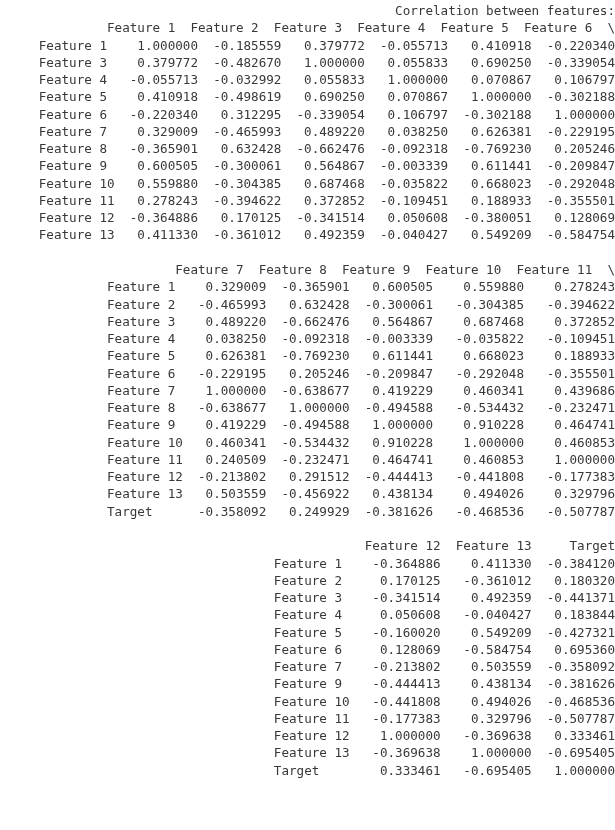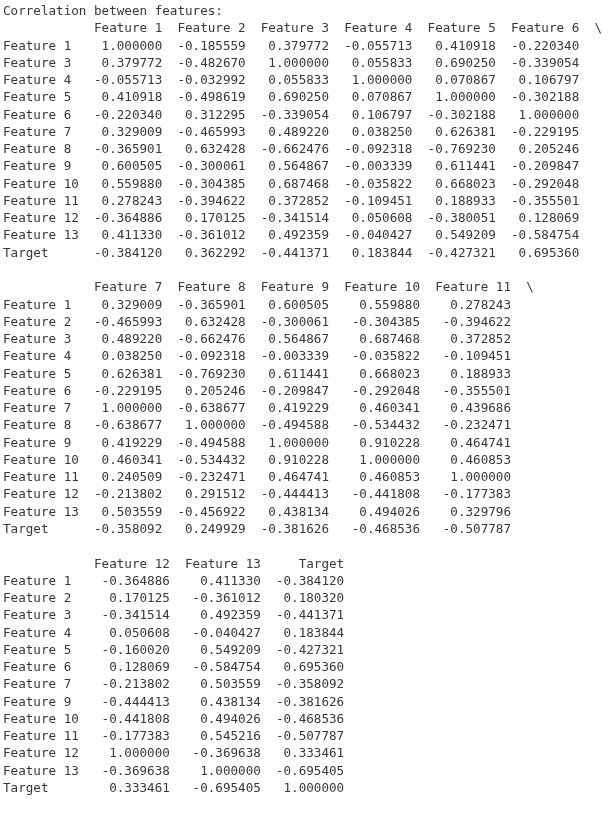--- a/index.html
+++ b/index.html
@@ -15,20 +15,21 @@
     background: #ffffff;
     font-family: "DejaVu Sans Mono", "Liberation Mono", monospace;
     font-size: 12.6px;
     line-height: 17.27px;
     color: #383838;
     overflow: hidden;
   }
   .line {
     white-space: pre;
     min-height: 17.27px;
+    text-align: right;
   }
 </style>
 </head>
 <body>
 
 <div class="console">
   <div class="line">Correlation between features:</div>
   <div id="blocks">
       <div>
         <div class="line">            Feature 1  Feature 2  Feature 3  Feature 4  Feature 5  Feature 6  \</div>
@@ -37,21 +38,20 @@
         <div class="line">Feature 4   -0.055713  -0.032992   0.055833   1.000000   0.070867   0.106797</div>
         <div class="line">Feature 5    0.410918  -0.498619   0.690250   0.070867   1.000000  -0.302188</div>
         <div class="line">Feature 6   -0.220340   0.312295  -0.339054   0.106797  -0.302188   1.000000</div>
         <div class="line">Feature 7    0.329009  -0.465993   0.489220   0.038250   0.626381  -0.229195</div>
         <div class="line">Feature 8   -0.365901   0.632428  -0.662476  -0.092318  -0.769230   0.205246</div>
         <div class="line">Feature 9    0.600505  -0.300061   0.564867  -0.003339   0.611441  -0.209847</div>
         <div class="line">Feature 10   0.559880  -0.304385   0.687468  -0.035822   0.668023  -0.292048</div>
         <div class="line">Feature 11   0.278243  -0.394622   0.372852  -0.109451   0.188933  -0.355501</div>
         <div class="line">Feature 12  -0.364886   0.170125  -0.341514   0.050608  -0.380051   0.128069</div>
         <div class="line">Feature 13   0.411330  -0.361012   0.492359  -0.040427   0.549209  -0.584754</div>
-        <div class="line">Target      -0.384120   0.362292  -0.441371   0.183844  -0.427321   0.695360</div>
       </div>
       <div class="line"></div>
       <div>
         <div class="line">            Feature 7  Feature 8  Feature 9  Feature 10  Feature 11  \</div>
         <div class="line">Feature 1    0.329009  -0.365901   0.600505    0.559880    0.278243</div>
         <div class="line">Feature 2   -0.465993   0.632428  -0.300061   -0.304385   -0.394622</div>
         <div class="line">Feature 3    0.489220  -0.662476   0.564867    0.687468    0.372852</div>
         <div class="line">Feature 4    0.038250  -0.092318  -0.003339   -0.035822   -0.109451</div>
         <div class="line">Feature 5    0.626381  -0.769230   0.611441    0.668023    0.188933</div>
         <div class="line">Feature 6   -0.229195   0.205246  -0.209847   -0.292048   -0.355501</div>
@@ -69,19 +69,19 @@
         <div class="line">            Feature 12  Feature 13     Target</div>
         <div class="line">Feature 1    -0.364886    0.411330  -0.384120</div>
         <div class="line">Feature 2     0.170125   -0.361012   0.180320</div>
         <div class="line">Feature 3    -0.341514    0.492359  -0.441371</div>
         <div class="line">Feature 4     0.050608   -0.040427   0.183844</div>
         <div class="line">Feature 5    -0.160020    0.549209  -0.427321</div>
         <div class="line">Feature 6     0.128069   -0.584754   0.695360</div>
         <div class="line">Feature 7    -0.213802    0.503559  -0.358092</div>
         <div class="line">Feature 9    -0.444413    0.438134  -0.381626</div>
         <div class="line">Feature 10   -0.441808    0.494026  -0.468536</div>
-        <div class="line">Feature 11   -0.177383    0.545216  -0.507787</div>
+        <div class="line">Feature 11   -0.177383    0.329796  -0.507787</div>
         <div class="line">Feature 12    1.000000   -0.369638   0.333461</div>
         <div class="line">Feature 13   -0.369638    1.000000  -0.695405</div>
         <div class="line">Target        0.333461   -0.695405   1.000000</div>
       </div>
     </div>
 </div>
 
 </body></html>

